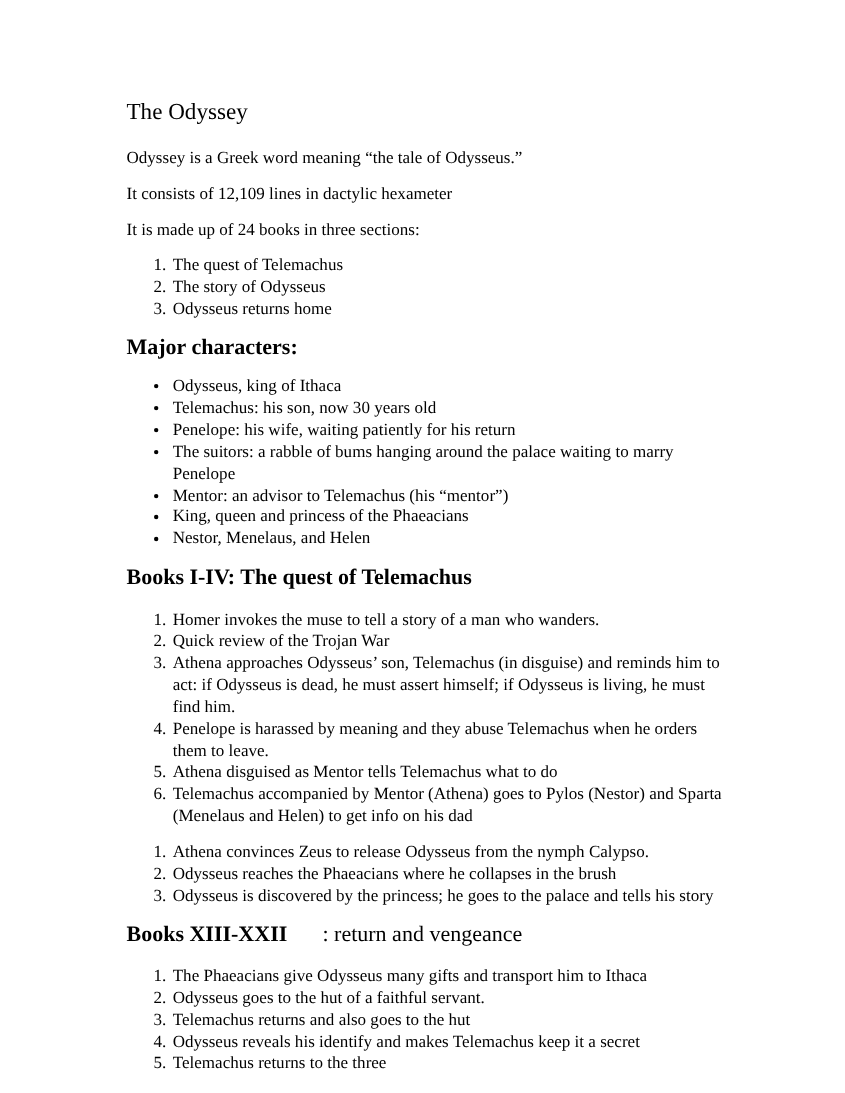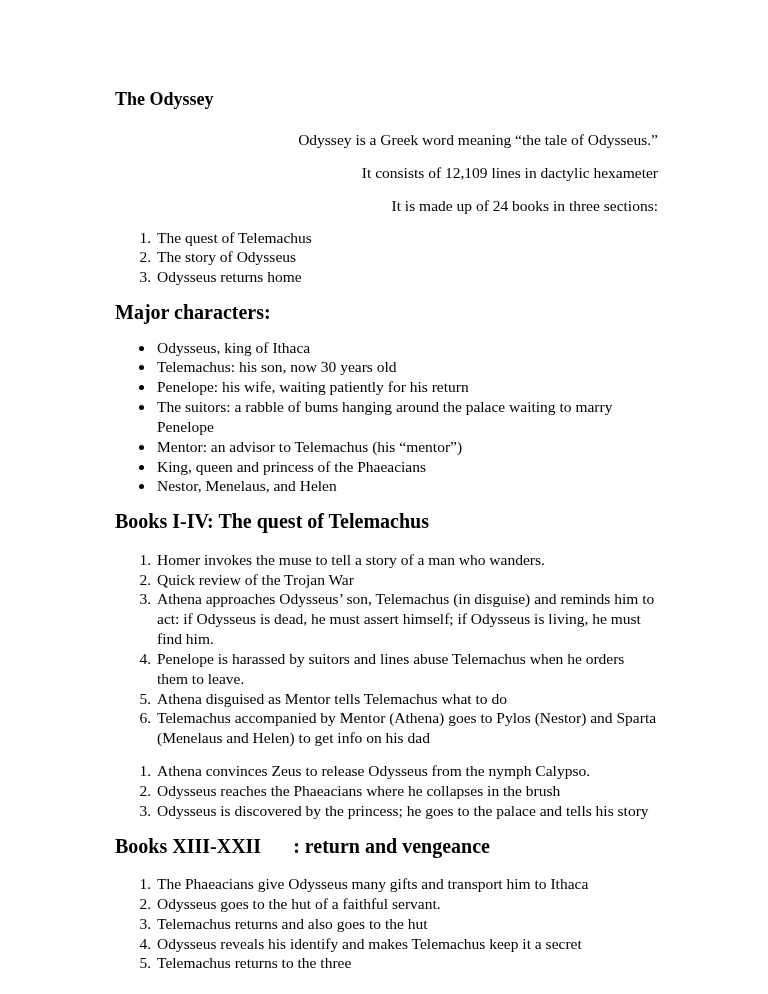--- a/index.html
+++ b/index.html
@@ -12,41 +12,40 @@
     font-family: "Liberation Serif", "DejaVu Serif", serif;
     font-size: 15.5px;
     line-height: 1.28;
   }
   .page {
     width: 768px;
     min-height: 994px;
     padding: 88px 110px 60px 115px;
   }
   .doc-title {
-    font-size: 18px;
-    font-weight: bold;
+    font-size: 21px;
+    font-weight: normal;
     margin: 0 0 19px 0;
   }
   .para {
     margin: 0 0 13px 0;
-    text-align: right;
   }
   .para.tight {
     margin-bottom: 0;
   }
   h2.section-heading {
     font-size: 20px;
     font-weight: bold;
     margin: 0 0 0 0;
   }
   h2.section-heading.gap-after {
     margin-bottom: 15px;
   }
   h2.section-heading .normal-part {
-    font-weight: bold;
+    font-weight: normal;
     padding-left: 32px;
   }
   ol, ul {
     margin: 12px 0 13px 0;
     padding-left: 40px;
   }
   ol { list-style-type: decimal; }
   ul { list-style-type: disc; }
   li {
     line-height: 1.28;
@@ -80,21 +79,21 @@
     <li>Mentor: an advisor to Telemachus (his “mentor”)</li>
     <li>King, queen and princess of the Phaeacians</li>
     <li>Nestor, Menelaus, and Helen</li>
   </ul>
 
   <h2 class="section-heading gap-after">Books I-IV: The quest of Telemachus</h2>
   <ol>
     <li>Homer invokes the muse to tell a story of a man who wanders.</li>
     <li>Quick review of the Trojan War</li>
     <li>Athena approaches Odysseus’ son, Telemachus (in disguise) and reminds him to act: if Odysseus is dead, he must assert himself; if Odysseus is living, he must find him.</li>
-    <li>Penelope is harassed by suitors and lines abuse Telemachus when he orders them to leave.</li>
+    <li>Penelope is harassed by meaning and they abuse Telemachus when he orders them to leave.</li>
     <li>Athena disguised as Mentor tells Telemachus what to do</li>
     <li>Telemachus accompanied by Mentor (Athena) goes to Pylos (Nestor) and Sparta (Menelaus and Helen) to get info on his dad</li>
   </ol>
 
   <ol>
     <li>Athena convinces Zeus to release Odysseus from the nymph Calypso.</li>
     <li>Odysseus reaches the Phaeacians where he collapses in the brush</li>
     <li>Odysseus is discovered by the princess; he goes to the palace and tells his story</li>
   </ol>
 

